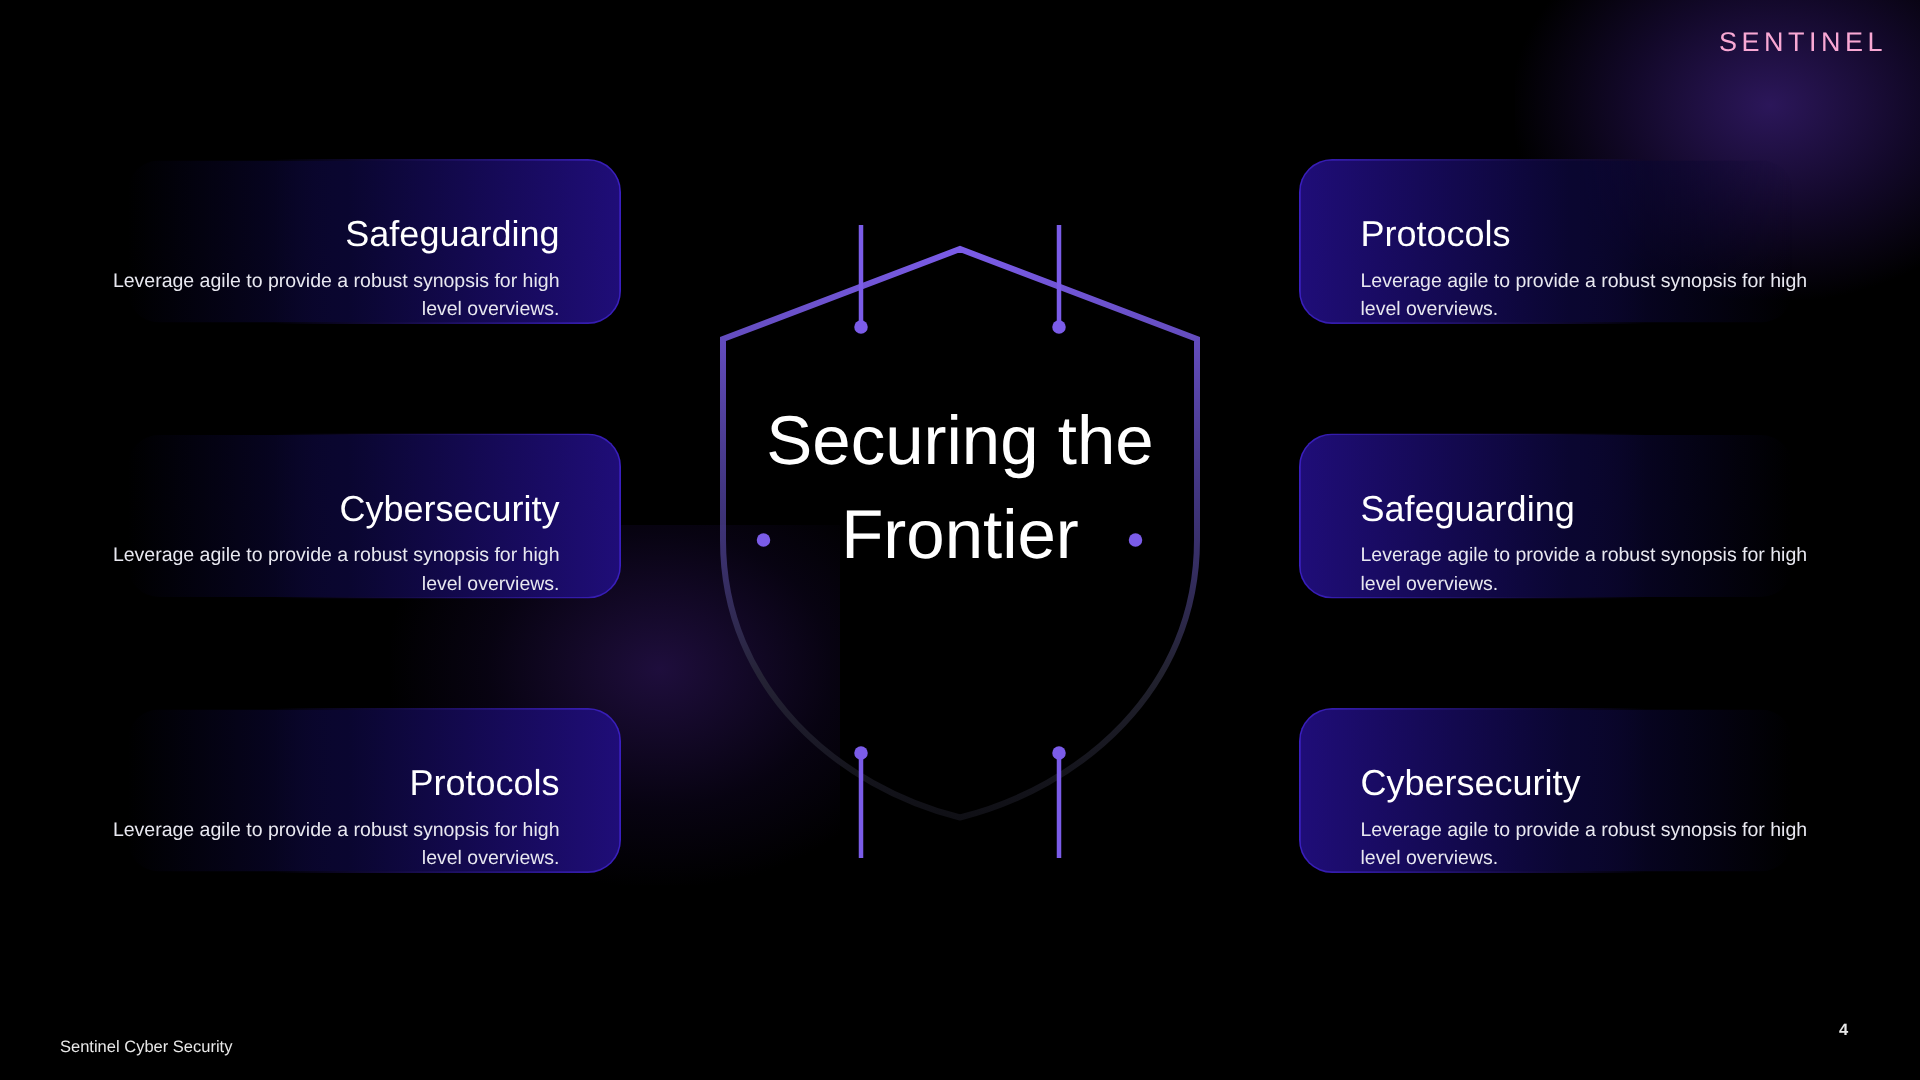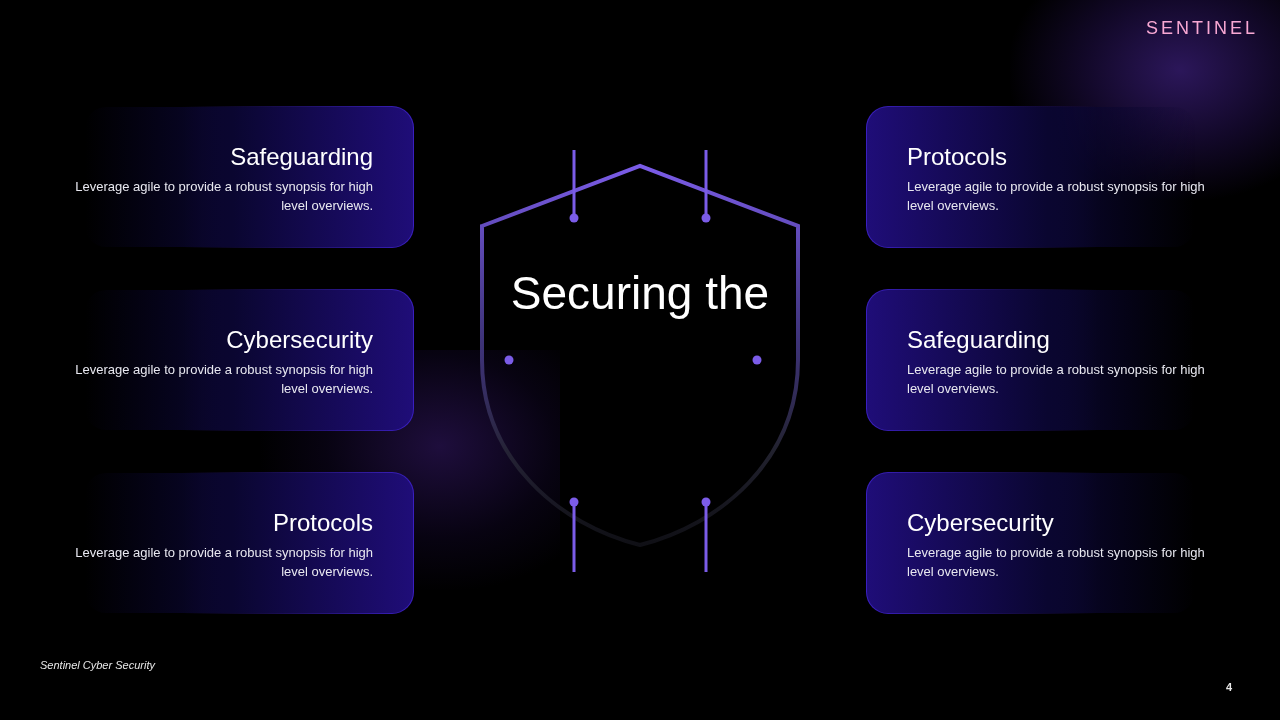--- a/index.html
+++ b/index.html
@@ -3,36 +3,36 @@
 <meta charset="utf-8">
 <style>
   * { margin:0; padding:0; box-sizing:border-box; }
   html, body { width:1280px; height:720px; overflow:hidden; background:#000; }
   body { position:relative; font-family:"Liberation Sans", "DejaVu Sans", sans-serif; color:#fff; }
   .glow-tr { position:absolute; left:1010px; top:-60px; width:340px; height:260px;
     background: radial-gradient(ellipse at 50% 50%, rgba(58,30,120,0.75) 0%, rgba(40,18,90,0.45) 40%, rgba(0,0,0,0) 72%); }
   .glow-mid { position:absolute; left:260px; top:350px; width:300px; height:240px;
     background: radial-gradient(ellipse at 60% 40%, rgba(55,25,110,0.55) 0%, rgba(30,12,70,0.25) 45%, rgba(0,0,0,0) 72%); }
   .brand { position:absolute; top:18px; right:22px; font-size:18px; letter-spacing:3px; color:#f9a8d4; }
-  .card { position:absolute; width:330px; height:142px; border-radius:22px; }
+  .card { position:absolute; width:330px; height:110px; border-radius:22px; }
   .card.left { left:84px; border:1.5px solid transparent;
     background: linear-gradient(90deg, rgba(0,0,0,0) 0%, #0a0630 45%, #1f0d78 100%) padding-box,
                 linear-gradient(90deg, rgba(0,0,0,0) 30%, #3a1fc0 100%) border-box; }
   .card.right { left:866px; border:1.5px solid transparent;
     background: linear-gradient(270deg, rgba(0,0,0,0) 0%, #0a0630 45%, #1f0d78 100%) padding-box,
                 linear-gradient(270deg, rgba(0,0,0,0) 30%, #3a1fc0 100%) border-box; }
   .card .title { position:absolute; top:36px; font-size:24px; color:#fff; }
   .card .desc { position:absolute; top:70px; font-size:13px; line-height:19px; color:#e8e8f0; width:300px; }
   .card.left .title, .card.left .desc { right:40px; text-align:right; }
   .card.right .title, .card.right .desc { left:40px; text-align:left; }
   .graphic { position:absolute; left:0; top:0; }
   .headline { position:absolute; left:440px; top:262px; width:400px; text-align:center; font-size:46px; line-height:63px; color:#fff; }
   .headline .accent { background: linear-gradient(90deg, #5b9be8 0%, #7d6ef0 60%, #8a63f0 100%);
     -webkit-background-clip:text; background-clip:text; color:transparent; }
-  .footer-left { position:absolute; left:40px; top:659px; font-size:11px; color:#e8e8e8;font-style:italic; }
+  .footer-left { position:absolute; left:40px; top:692px; font-size:11px; color:#e8e8e8; }
   .footer-right { position:absolute; left:1226px; top:681px; font-size:11px; font-weight:bold; color:#e8e8e8; }
 </style>
 </head>
 <body>
 
 <div class="glow-tr"></div>
 <div class="glow-mid"></div>
 
 <div class="brand">SENTINEL</div>
 
@@ -97,16 +97,17 @@
   <path d="M440 572 L574 572" stroke="url(#fadeL)" stroke-width="3" fill="none"></path>
   <path d="M574 572 L574 502" stroke="#7b5ce8" stroke-width="3" fill="none"></path>
   <circle cx="574" cy="502" r="4.5" fill="#7b5ce8"></circle>
   <path d="M706 572 L840 572" stroke="url(#fadeR)" stroke-width="3" fill="none"></path>
   <path d="M706 572 L706 502" stroke="#7b5ce8" stroke-width="3" fill="none"></path>
   <circle cx="706" cy="502" r="4.5" fill="#7b5ce8"></circle>
 </svg>
 
 <div class="headline">
   <div>Securing the</div>
+  <div>Frontier</div>
 </div>
 
 <div class="footer-left">Sentinel Cyber Security</div>
 <div class="footer-right">4</div>
 
 </body></html>

